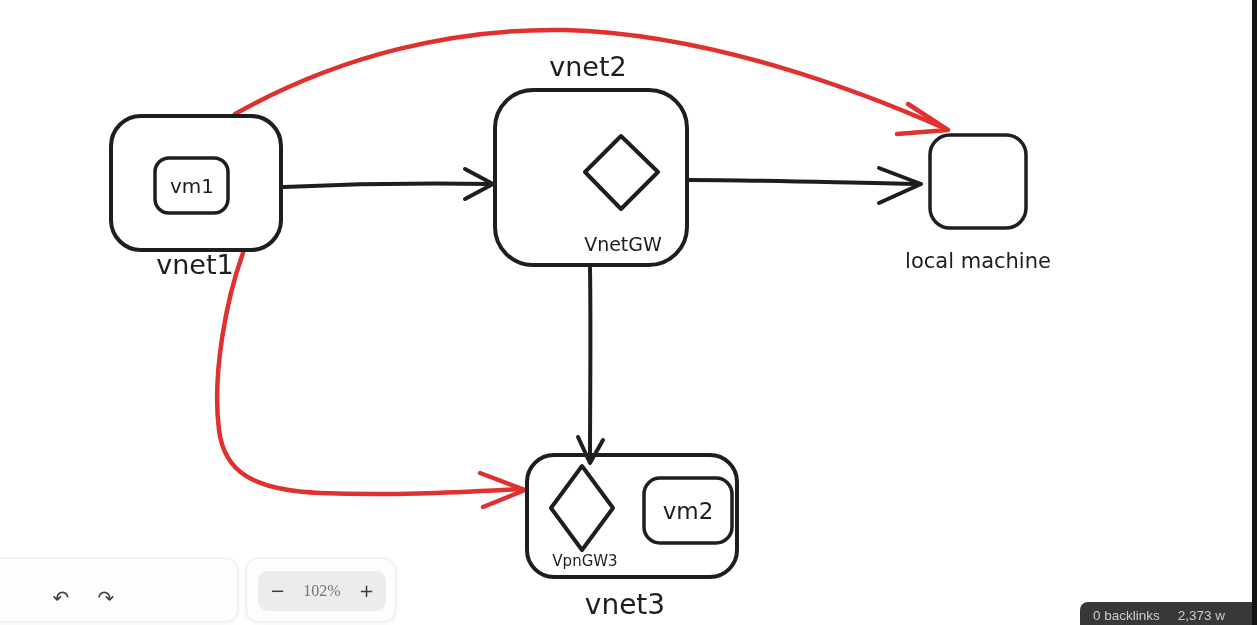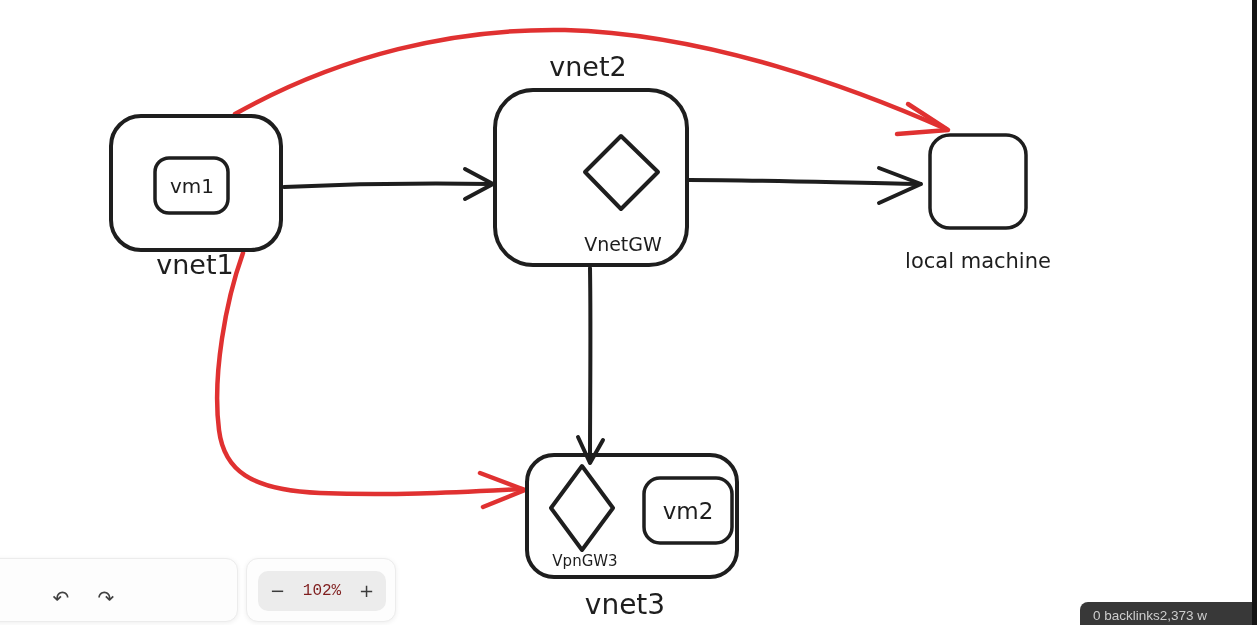--- a/index.html
+++ b/index.html
@@ -28,26 +28,26 @@
   #redo-btn{left:108px;}
   .zoom-pill{
     position:absolute;left:11px;top:12px;width:128px;height:40px;background:#ececec;
     border-radius:10px;display:flex;align-items:center;justify-content:space-between;
     padding:0 12px;box-sizing:border-box;
   }
   .zoom-btn{
     border:none;background:transparent;color:#3b3b3b;font-size:18px;padding:0;cursor:pointer;
     font-family:"DejaVu Sans", sans-serif;line-height:1;
   }
-  .zoom-value{color:#7f1d1d;font-size:16px;cursor:pointer;font-family:Liberation Mono, monospace;}
+  .zoom-value{color:#737373;font-size:16px;cursor:pointer;font-family:Liberation Serif, serif;}
   
   #status-badge{
     position:absolute;left:1080px;top:602px;width:173px;height:23px;
     background:#383838;border-top-left-radius:8px;
-    display:flex;align-items:flex-start;
+    display:flex;align-items:flex-start;gap:18px;
     padding:6px 0 0 13px;box-sizing:border-box;
     color:#cdcdcd;font-size:13.5px;white-space:nowrap;overflow:hidden;
   }
   
   #right-edge-bar{
     position:absolute;left:1252px;top:0;width:5px;height:625px;background:#141414;
   }
 </style>
 </head>
 <body>

